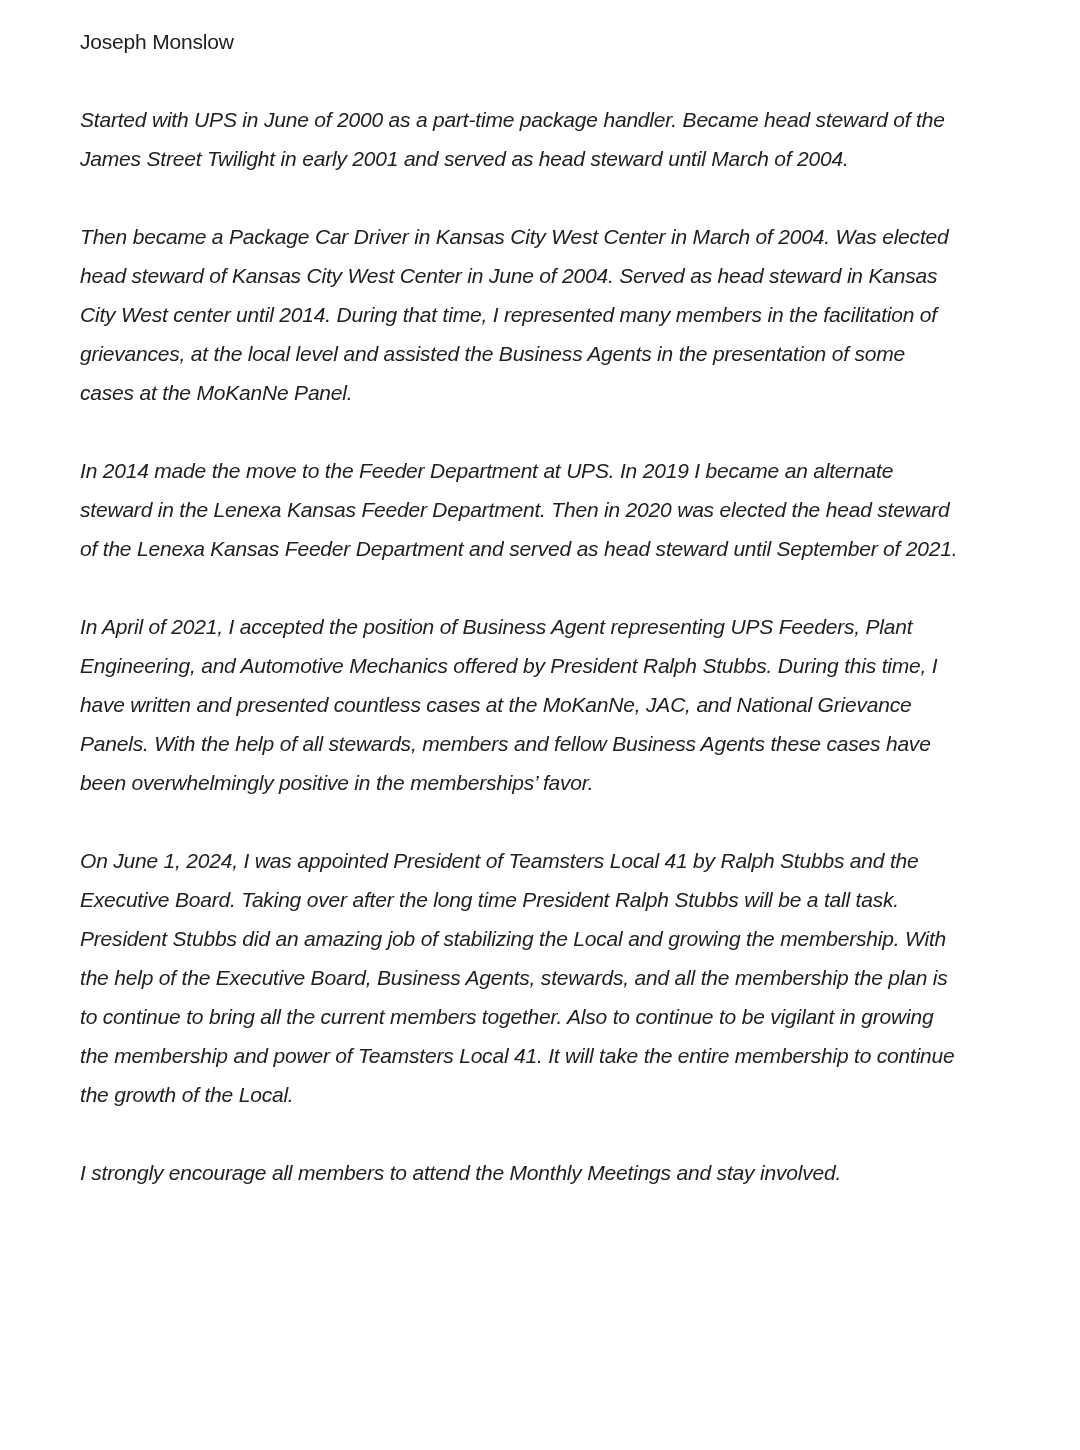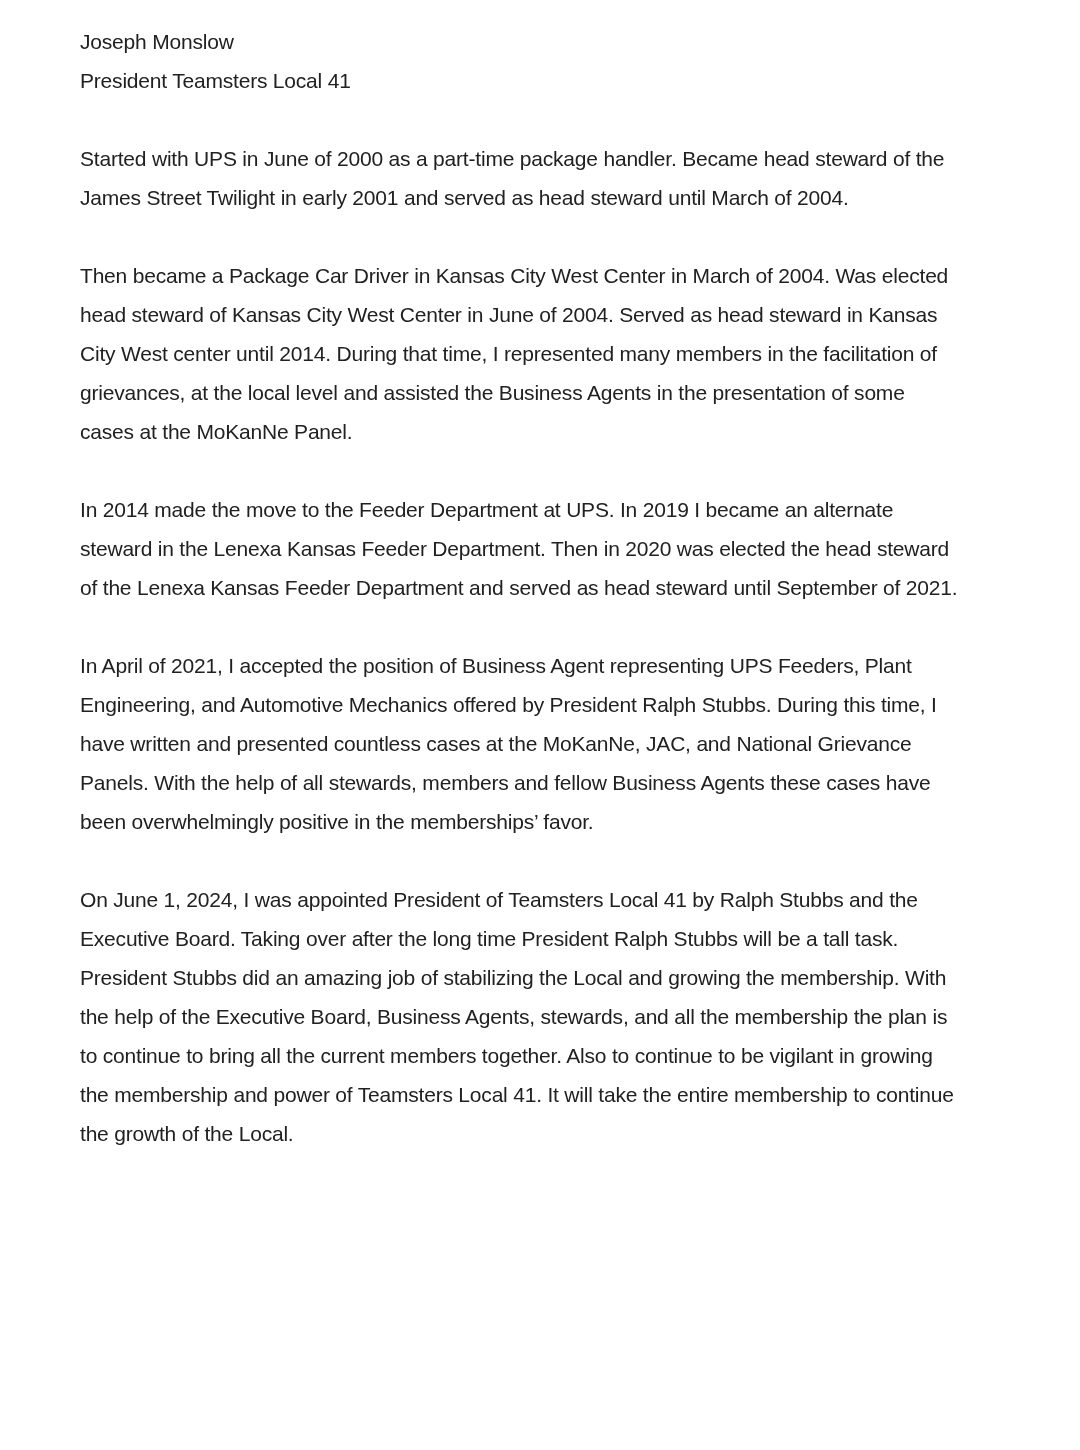--- a/index.html
+++ b/index.html
@@ -24,36 +24,37 @@
   }
   .header-block {
     margin: 0 0 39px 0;
   }
   .header-line {
     margin: 0;
   }
   .para {
     margin: 0 0 39px 0;
     max-width: 922px;
+    font-style: italic;
   }
   .para:last-child {
     margin-bottom: 0;
   }
 </style>
 </head>
 <body>
 
 <div class="page doc-text">
 
   <div class="header-block">
     <p class="header-line">Joseph Monslow</p>
-    <p class="header-line">President Teamsters Local 41</p>
   </div>
 
   <div>
     <p class="para">Started with UPS in June of 2000 as a part-time package handler. Became head steward of the James Street Twilight in early 2001 and served as head steward until March of 2004.</p>
     <p class="para">Then became a Package Car Driver in Kansas City West Center in March of 2004. Was elected head steward of Kansas City West Center in June of 2004. Served as head steward in Kansas City West center until 2014. During that time, I represented many members in the facilitation of grievances, at the local level and assisted the Business Agents in the presentation of some cases at the MoKanNe Panel.</p>
     <p class="para">In 2014 made the move to the Feeder Department at UPS. In 2019 I became an alternate steward in the Lenexa Kansas Feeder Department. Then in 2020 was elected the head steward of the Lenexa Kansas Feeder Department and served as head steward until September of 2021.</p>
     <p class="para">In April of 2021, I accepted the position of Business Agent representing UPS Feeders, Plant Engineering, and Automotive Mechanics offered by President Ralph Stubbs. During this time, I have written and presented countless cases at the MoKanNe, JAC, and National Grievance Panels. With the help of all stewards, members and fellow Business Agents these cases have been overwhelmingly positive in the memberships’ favor.</p>
     <p class="para">On June 1, 2024, I was appointed President of Teamsters Local 41 by Ralph Stubbs and the Executive Board. Taking over after the long time President Ralph Stubbs will be a tall task. President Stubbs did an amazing job of stabilizing the Local and growing the membership. With the help of the Executive Board, Business Agents, stewards, and all the membership the plan is to continue to bring all the current members together. Also to continue to be vigilant in growing the membership and power of Teamsters Local 41. It will take the entire membership to continue the growth of the Local.</p>
+    <p class="para">I strongly encourage all members to attend the Monthly Meetings and stay involved.</p>
   </div>
 
 </div>
 
 </body></html>

